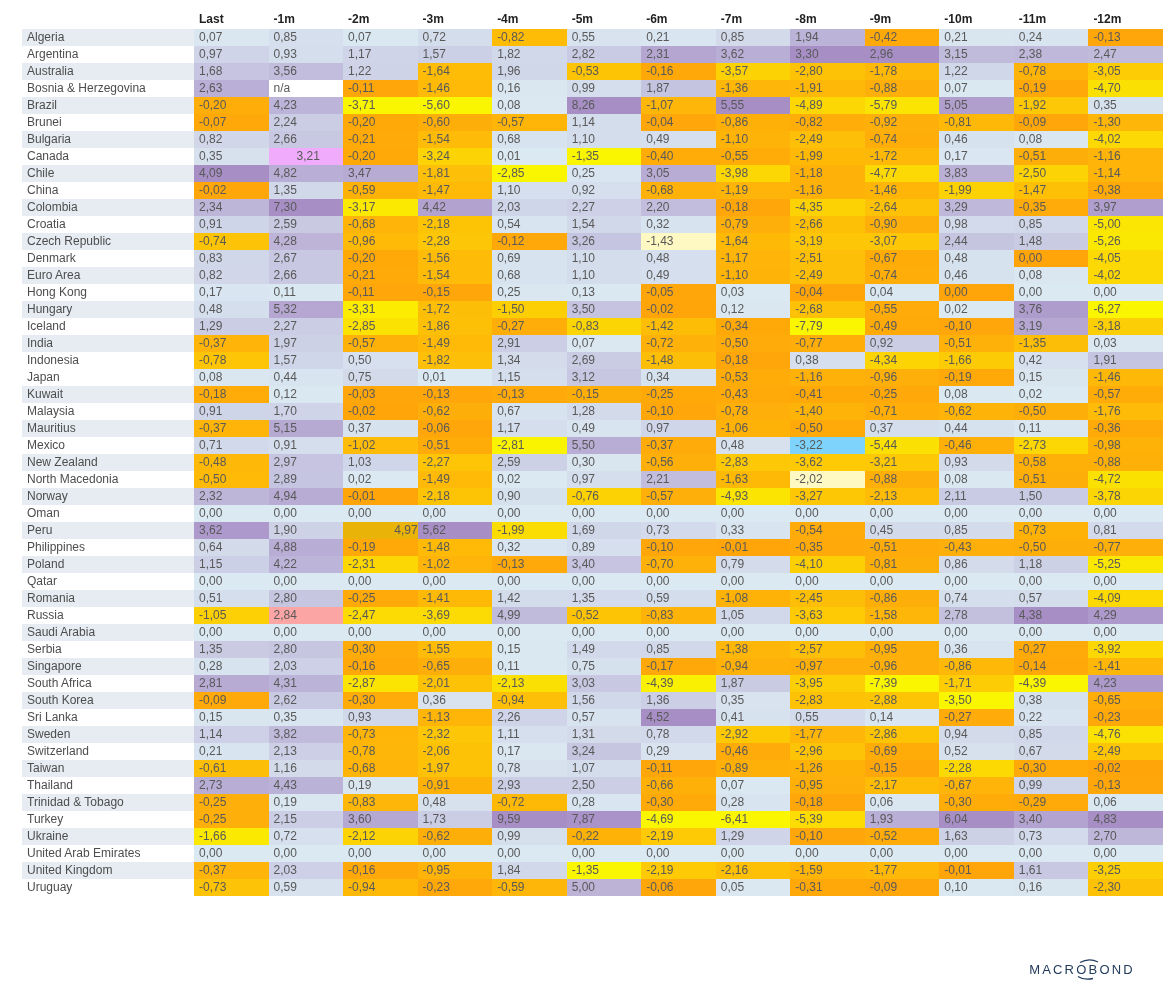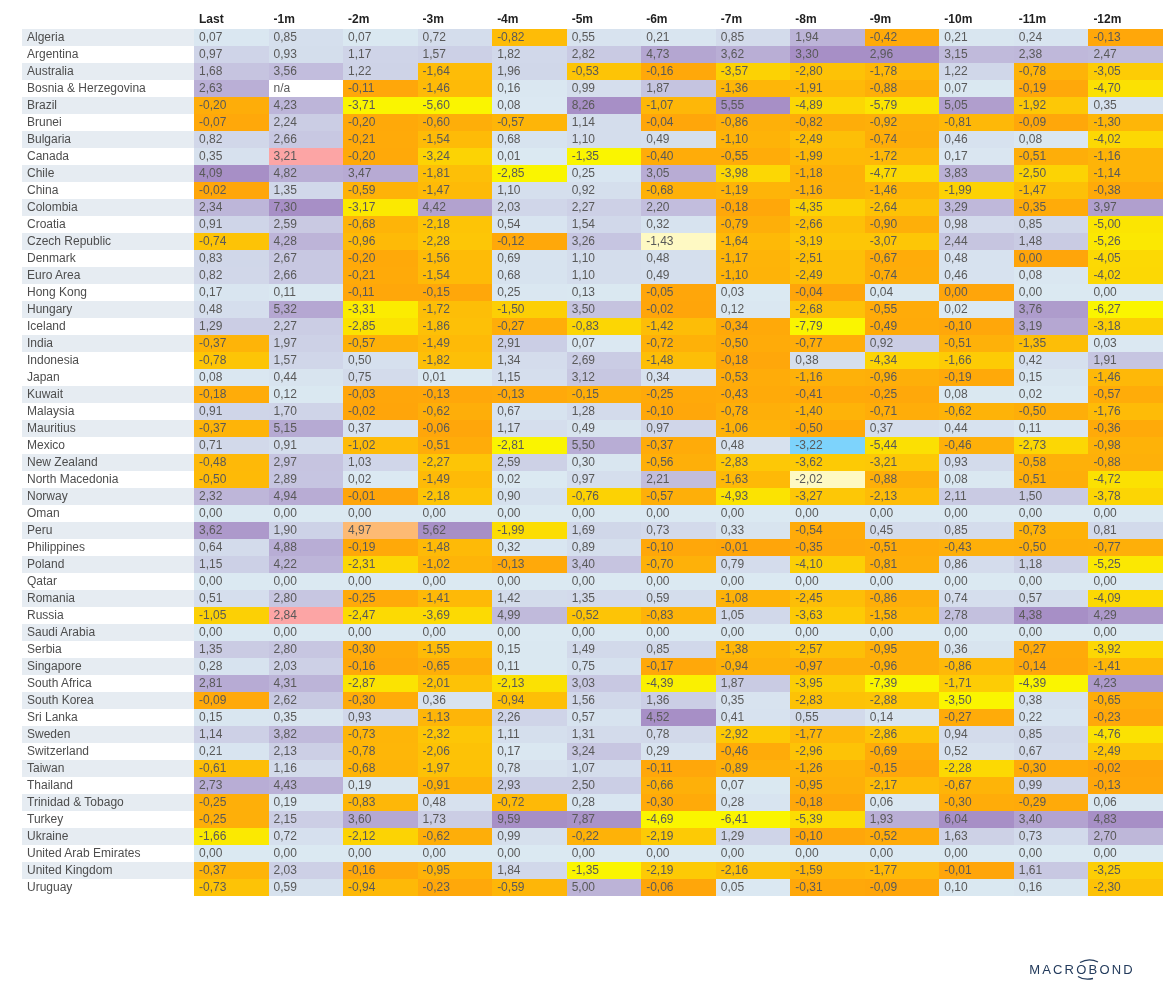--- a/index.html
+++ b/index.html
@@ -78,21 +78,21 @@
           <td style="background: rgb(255, 167, 10);">-0,13</td>
         </tr>
         <tr class="plain">
           <td class="country">Argentina</td>
           <td style="background: rgb(207, 212, 232);">0,97</td>
           <td style="background: rgb(212, 222, 236);">0,93</td>
           <td style="background: rgb(207, 212, 232);">1,17</td>
           <td style="background: rgb(204, 208, 230);">1,57</td>
           <td style="background: rgb(209, 216, 234);">1,82</td>
           <td style="background: rgb(201, 202, 227);">2,82</td>
-          <td style="background: rgb(180, 166, 209);">4,73</td>
+          <td style="background: rgb(180, 166, 209);">2,31</td>
           <td style="background: rgb(185, 174, 213);">3,62</td>
           <td style="background: rgb(167, 143, 198);">3,30</td>
           <td style="background: rgb(167, 143, 198);">2,96</td>
           <td style="background: rgb(192, 186, 219);">3,15</td>
           <td style="background: rgb(191, 184, 218);">2,38</td>
           <td style="background: rgb(192, 187, 219);">2,47</td>
         </tr>
         <tr class="shade">
           <td class="country">Australia</td>
           <td style="background: rgb(198, 196, 224);">1,68</td>
@@ -169,21 +169,21 @@
           <td style="background: rgb(254, 179, 8);">-1,10</td>
           <td style="background: rgb(253, 191, 7);">-2,49</td>
           <td style="background: rgb(254, 173, 9);">-0,74</td>
           <td style="background: rgb(215, 226, 239);">0,46</td>
           <td style="background: rgb(218, 231, 241);">0,08</td>
           <td style="background: rgb(252, 216, 4);">-4,02</td>
         </tr>
         <tr class="plain">
           <td class="country">Canada</td>
           <td style="background: rgb(215, 225, 238);">0,35</td>
-          <td style="background: #fca5a5;">3,21</td>
+          <td style="background: #f0abfc; text-align: center;">3,21</td>
           <td style="background: rgb(255, 169, 9);">-0,20</td>
           <td style="background: rgb(252, 211, 4);">-3,24</td>
           <td style="background: rgb(219, 233, 242);">0,01</td>
           <td style="background: rgb(250, 245, 0);">-1,35</td>
           <td style="background: rgb(255, 172, 9);">-0,40</td>
           <td style="background: rgb(255, 172, 9);">-0,55</td>
           <td style="background: rgb(254, 185, 7);">-1,99</td>
           <td style="background: rgb(254, 184, 8);">-1,72</td>
           <td style="background: rgb(218, 230, 241);">0,17</td>
           <td style="background: rgb(254, 174, 9);">-0,51</td>
@@ -522,21 +522,21 @@
           <td style="background: rgb(219, 233, 242);">0,00</td>
           <td style="background: rgb(219, 233, 242);">0,00</td>
           <td style="background: rgb(219, 233, 242);">0,00</td>
           <td style="background: rgb(219, 233, 242);">0,00</td>
           <td style="background: rgb(219, 233, 242);">0,00</td>
         </tr>
         <tr class="shade">
           <td class="country">Peru</td>
           <td style="background: rgb(173, 153, 203);">3,62</td>
           <td style="background: rgb(205, 210, 231);">1,90</td>
-          <td style="background: #fdba74;">4,97</td>
+          <td style="background: #eab308; text-align: right;">4,97</td>
           <td style="background: rgb(167, 143, 198);">5,62</td>
           <td style="background: rgb(252, 221, 3);">-1,99</td>
           <td style="background: rgb(208, 215, 233);">1,69</td>
           <td style="background: rgb(211, 218, 235);">0,73</td>
           <td style="background: rgb(216, 228, 239);">0,33</td>
           <td style="background: rgb(255, 171, 9);">-0,54</td>
           <td style="background: rgb(211, 219, 235);">0,45</td>
           <td style="background: rgb(212, 220, 236);">0,85</td>
           <td style="background: rgb(254, 178, 8);">-0,73</td>
           <td style="background: rgb(210, 218, 235);">0,81</td>

